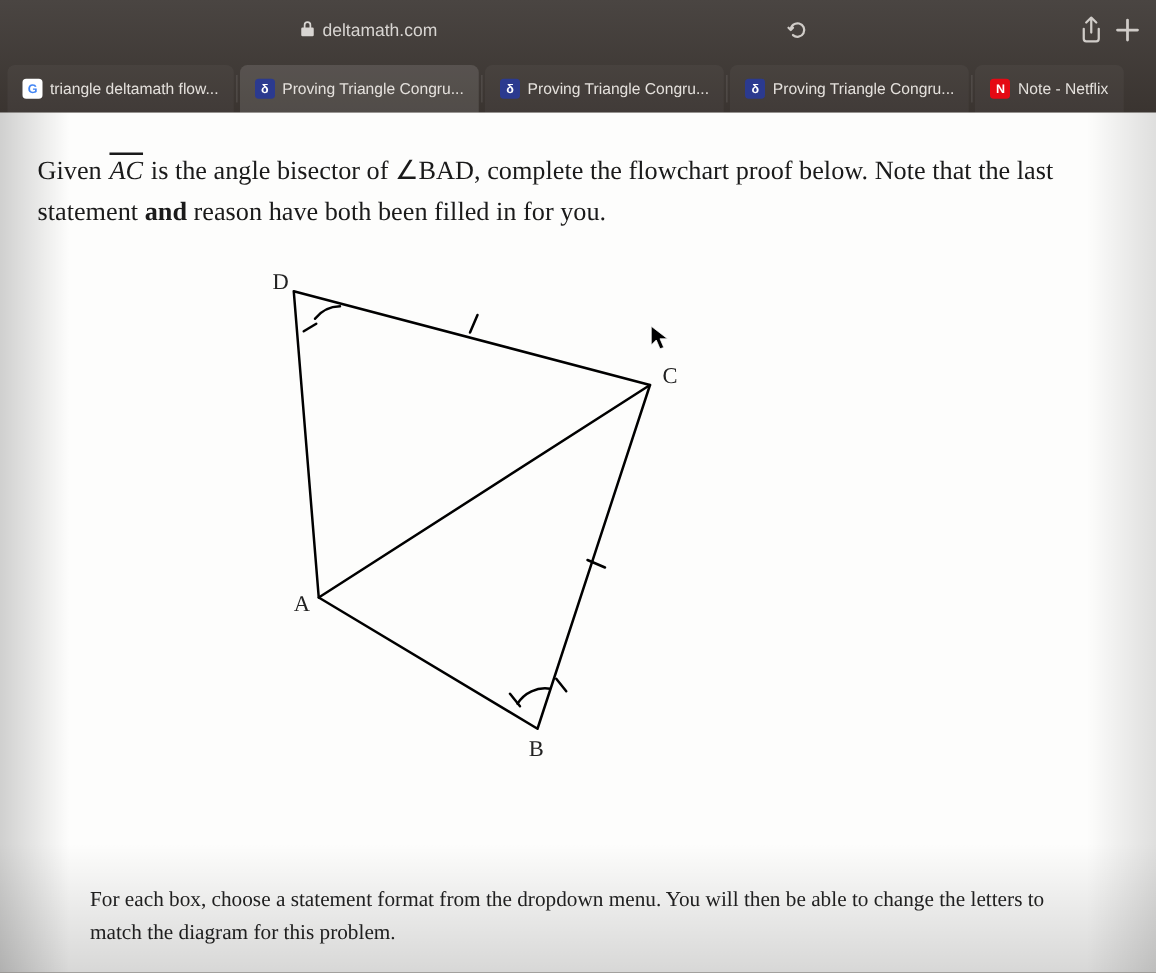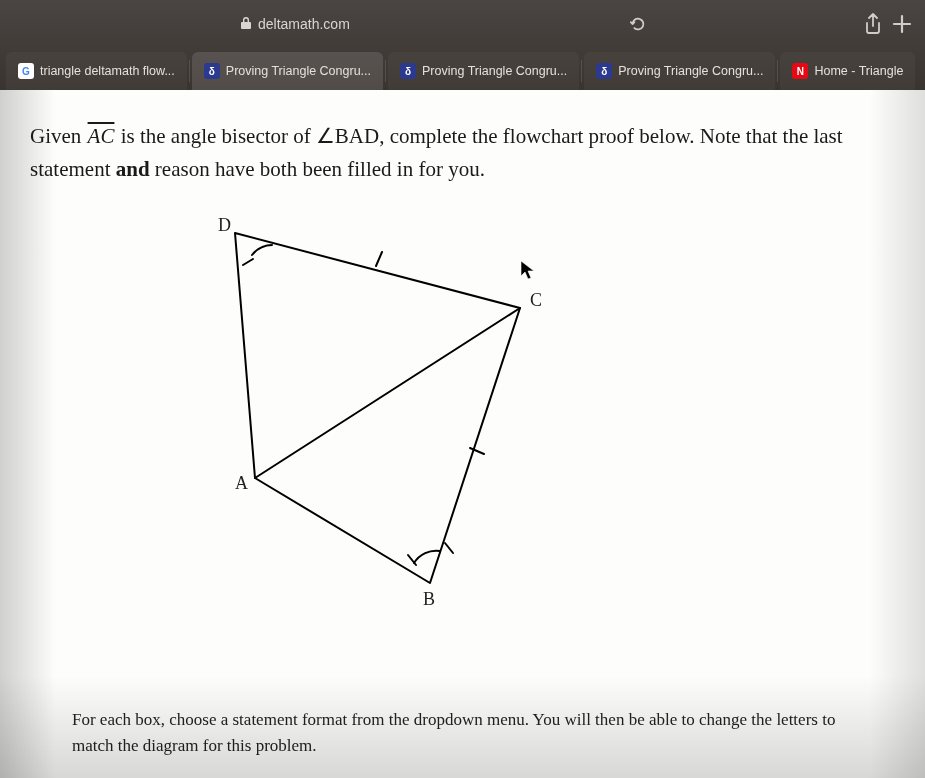--- a/index.html
+++ b/index.html
@@ -151,21 +151,21 @@
       <span class="tab-label">Proving Triangle Congru...</span>
     </div>
     <div class="tab-div"></div>
     <div class="tab">
       <span class="favicon fav-d">δ</span>
       <span class="tab-label">Proving Triangle Congru...</span>
     </div>
     <div class="tab-div"></div>
     <div class="tab">
       <span class="favicon fav-n">N</span>
-      <span class="tab-label">Home - Triangle</span>
+      <span class="tab-label">Note - Netflix</span>
     </div>
   </div>
 </div>
 
 <div class="page">
 
   <p class="problem-text">
     <span>Given </span><span class="overline ital">AC</span><span> is the angle bisector of </span><span class="ital"><span class="angle">∠BAD</span></span><span>, complete the flowchart proof below. Note that the last statement </span><strong>and</strong><span> reason have both been filled in for you.</span>
   </p>
 

